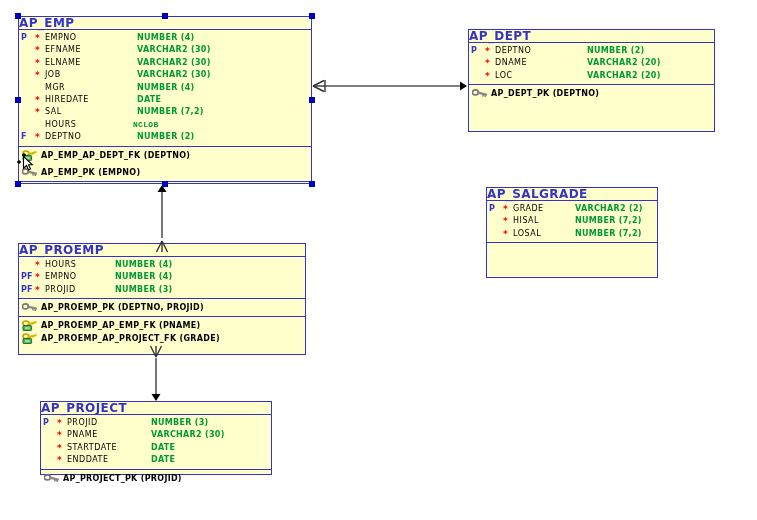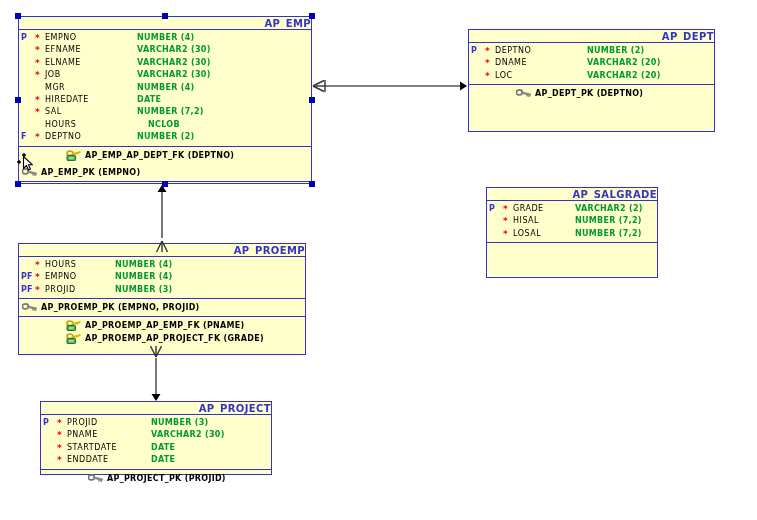--- a/index.html
+++ b/index.html
@@ -17,35 +17,35 @@
     position:absolute;
     background:#ffffcc;
     border:1px solid #3333cc;
     box-sizing:border-box;
     font-size:8px;
     color:#000000;
   }
   .entity.selected{border:1px solid #3333cc;}
   .ent-title{
     height:13px;line-height:13px;
-    text-align:right;
-    font-weight:bold;
-    font-size:10px;
+    text-align:left;
+    font-weight:bold;
+    font-size:12px;
     color:#3333cc;
     letter-spacing:.4px;
     border-bottom:1px solid #3333cc;
     box-sizing:border-box;
     background:#ffffcc;
   }
   .ent-section{
     border-bottom:1px solid #3333cc;
     box-sizing:border-box;
     padding:2px 0 2px 0;
   }
-  .ent-section.last{border-bottom:none;padding-left:44px;}
+  .ent-section.last{border-bottom:none;}
 
   
   .attr{
     height:12.4px;line-height:12.4px;
     position:relative;
     white-space:nowrap;
     font-size:8px;
     font-weight:bold;
     letter-spacing:.2px;
   }
@@ -150,21 +150,21 @@
         <div class="attr">
           <span class="keycol"></span>
           <span class="req">*</span>
           <span class="aname">SAL</span>
           <span class="atype" style="left: 118px;">NUMBER (7,2)</span>
         </div>
         <div class="attr">
           <span class="keycol"></span>
           <span class="req"></span>
           <span class="aname">HOURS</span>
-          <span class="atype" style="left: 129px;">NCLOB</span>
+          <span class="atype" style="left: 114px; font-family: Liberation Mono, monospace;">NCLOB</span>
         </div>
         <div class="attr">
           <span class="keycol">F</span>
           <span class="req">*</span>
           <span class="aname">DEPTNO</span>
           <span class="atype" style="left: 118px;">NUMBER (2)</span>
         </div>
       </div>
       <div class="ent-section last">
         <div class="con"><span class="ic"><svg width="15" height="11" viewBox="0 0 15 11">
@@ -259,21 +259,21 @@
           <span class="aname">PROJID</span>
           <span class="atype" style="left: 96px;">NUMBER (3)</span>
         </div>
       </div>
       <div class="ent-section">
         <div class="con"><span class="ic"><svg width="15" height="11" viewBox="0 0 15 11">
               <ellipse cx="3.4" cy="4.4" rx="3" ry="2.5" fill="none" stroke="#777" stroke-width="1.6"></ellipse>
               <path d="M6 4.6 L14 6.6" stroke="#888" stroke-width="2.2" stroke-linecap="round"></path>
               <path d="M11 6 L11 8.6" stroke="#888" stroke-width="1.6"></path>
               <path d="M13.2 6.5 L13.2 9" stroke="#888" stroke-width="1.6"></path>
-            </svg></span><span>AP_PROEMP_PK (EMPNO, PROJID)</span></div>
+            </svg></span><span>AP_PROEMP_PK (DEPTNO, PROJID)</span></div>
       </div>
       <div class="ent-section last">
         <div class="con"><span class="ic"><svg width="15" height="11" viewBox="0 0 15 11">
               <ellipse cx="4" cy="3.4" rx="3" ry="2.4" fill="none" stroke="#c8a000" stroke-width="1.7"></ellipse>
               <path d="M6.4 4.2 L13.6 2.2" stroke="#e0b400" stroke-width="2.2" stroke-linecap="round"></path>
               <path d="M10.6 2.4 L11.2 4.6" stroke="#e0b400" stroke-width="1.5"></path>
               <rect x="1" y="5.4" width="8.6" height="5.2" rx="1" fill="#4caf50" stroke="#1b6b22" stroke-width="1"></rect>
               <rect x="3" y="7" width="4.6" height="2.2" fill="#a5d6a7"></rect>
             </svg></span><span>AP_PROEMP_AP_EMP_FK (PNAME)</span></div>
         <div class="con"><span class="ic"><svg width="15" height="11" viewBox="0 0 15 11">

